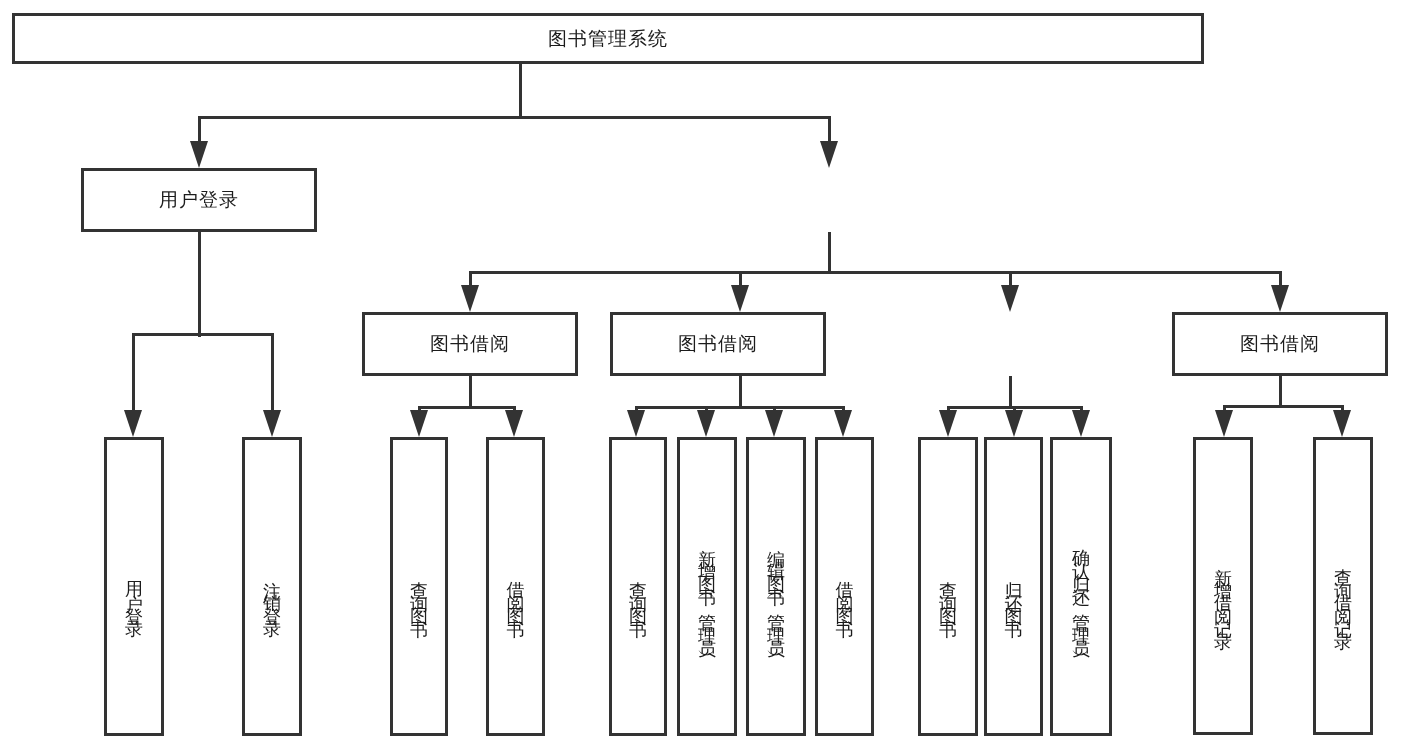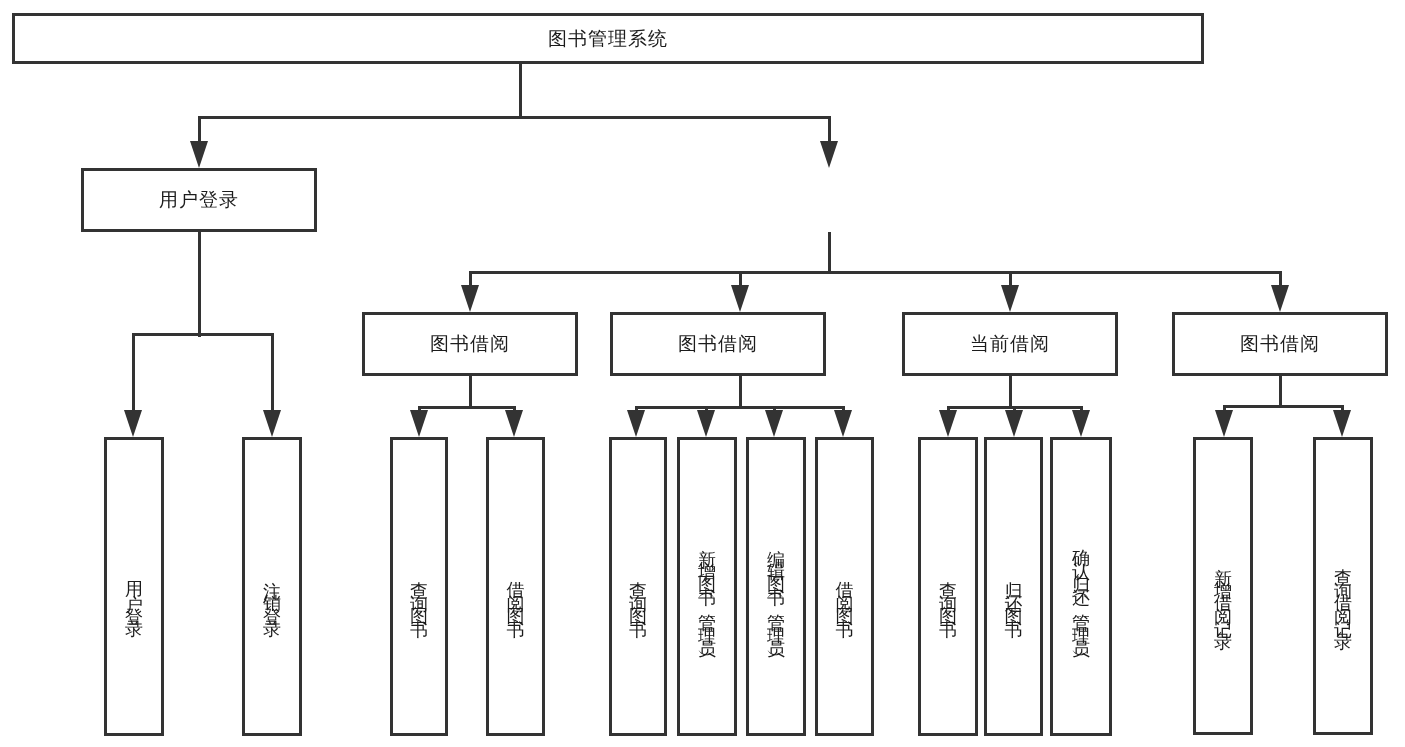--- a/index.html
+++ b/index.html
@@ -111,23 +111,20 @@
   <div class="a" style="left:1001px;top:285px"></div>
   <div class="v" style="left:1278.5px;top:271px;height:16px"></div>
   <div class="a" style="left:1271px;top:285px"></div>
 
   <div class="box hlabel" style="left:362px;top:312px;width:216px;height:64px">
     <span>图书借阅</span>
   </div>
   <div class="box hlabel" style="left:610px;top:312px;width:216px;height:64px">
     <span>图书借阅</span>
   </div>
-  <div class="box hlabel" style="left:902px;top:312px;width:216px;height:64px">
-    <span>当前借阅</span>
-  </div>
   <div class="box hlabel" style="left:1172px;top:312px;width:216px;height:64px">
     <span>图书借阅</span>
   </div>
 
   <div class="v" style="left:468.5px;top:376px;height:33px"></div>
   <div class="h" style="left:417.5px;top:406px;width:98px"></div>
   <div class="v" style="left:417.5px;top:406px;height:6px"></div>
   <div class="a" style="left:410px;top:410px"></div>
   <div class="v" style="left:512.5px;top:406px;height:6px"></div>
   <div class="a" style="left:505px;top:410px"></div>

